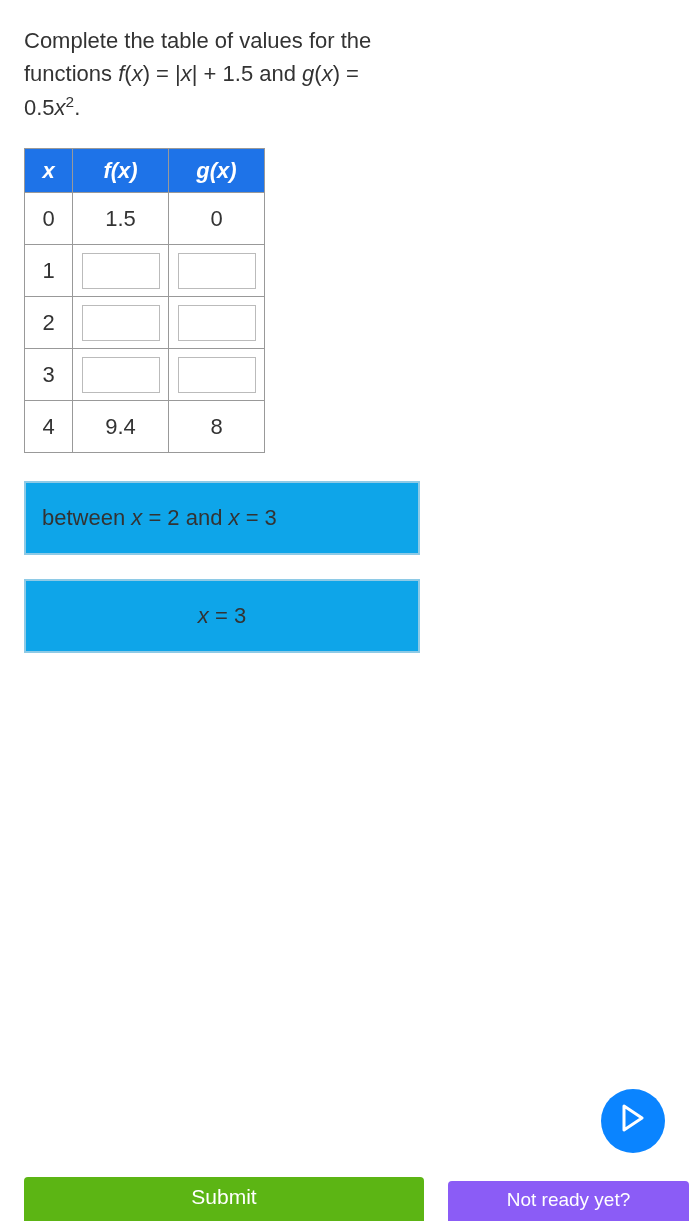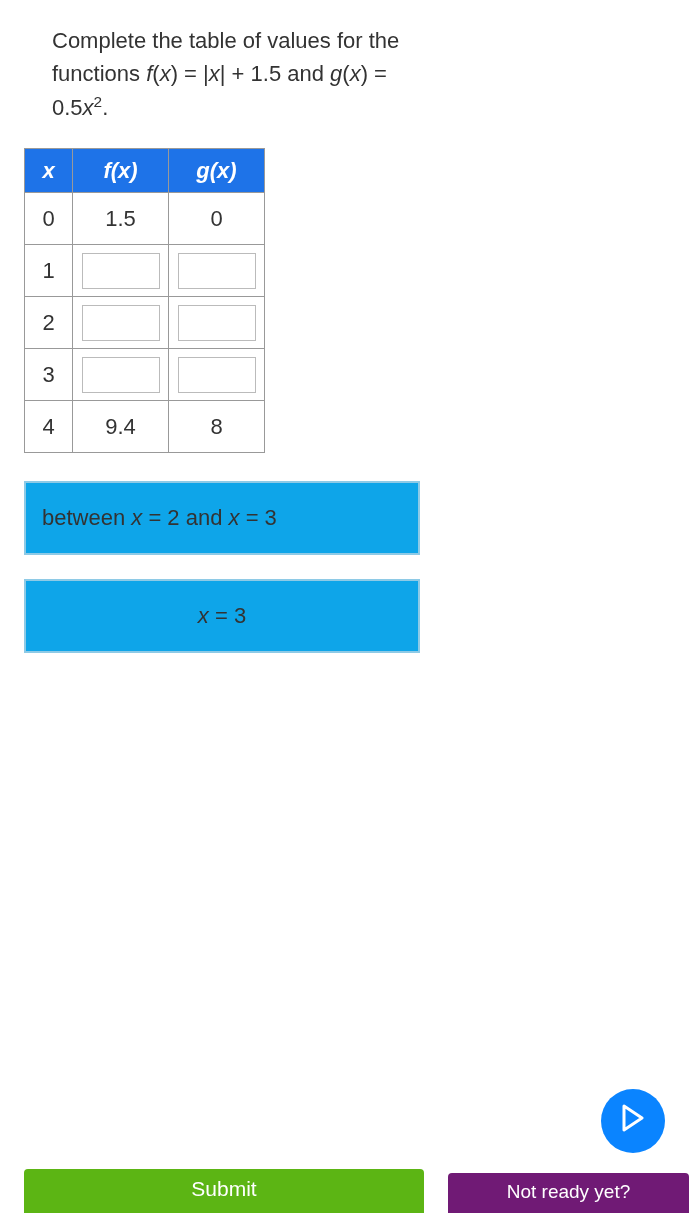--- a/index.html
+++ b/index.html
@@ -12,21 +12,20 @@
       background: #fff;
       position: relative;
       overflow: hidden;
     }
     .content {
       padding: 24px 24px 0 24px;
     }
     .question-text {
       line-height: 1.5;
       margin-bottom: 24px;
-      margin-left: 28px;
     }
     .question-text .fn { font-style: italic; }
     .instructions {
       font-style: italic;
       line-height: 1.5;
       margin-bottom: 24px;
     }
     table.values {
       border-collapse: collapse;
       margin-bottom: 28px;
@@ -83,21 +82,21 @@
       border-radius: 50%;
       background: #0a84ff;
       display: flex;
       align-items: center;
       justify-content: center;
       cursor: pointer;
     }
     .fab svg { width: 24px; height: 28px; }
     .bottom-bar {
       position: absolute;
-      bottom: 8px;
+      bottom: 0;
       left: 0;
       right: 0;
       height: 44px;
       display: flex;
       align-items: flex-end;
     }
     .btn-submit {
       flex: 0 0 400px;
       margin-left: 24px;
       margin-right: 24px;
@@ -107,21 +106,21 @@
       display: flex;
       align-items: center;
       justify-content: center;
       padding-bottom: 4px;
       font-size: 21px;
       border-radius: 4px 4px 0 0;
       cursor: pointer;
     }
     .btn-notready {
       flex: 1;
-      background: #701a75;
+      background: #8b5cf6;
       color: #fff;
       height: 40px;
       display: flex;
       align-items: center;
       justify-content: center;
       font-size: 19px;
       padding-bottom: 2px;
       border-radius: 4px 4px 0 0;
       cursor: pointer;
       margin-right: 0;

